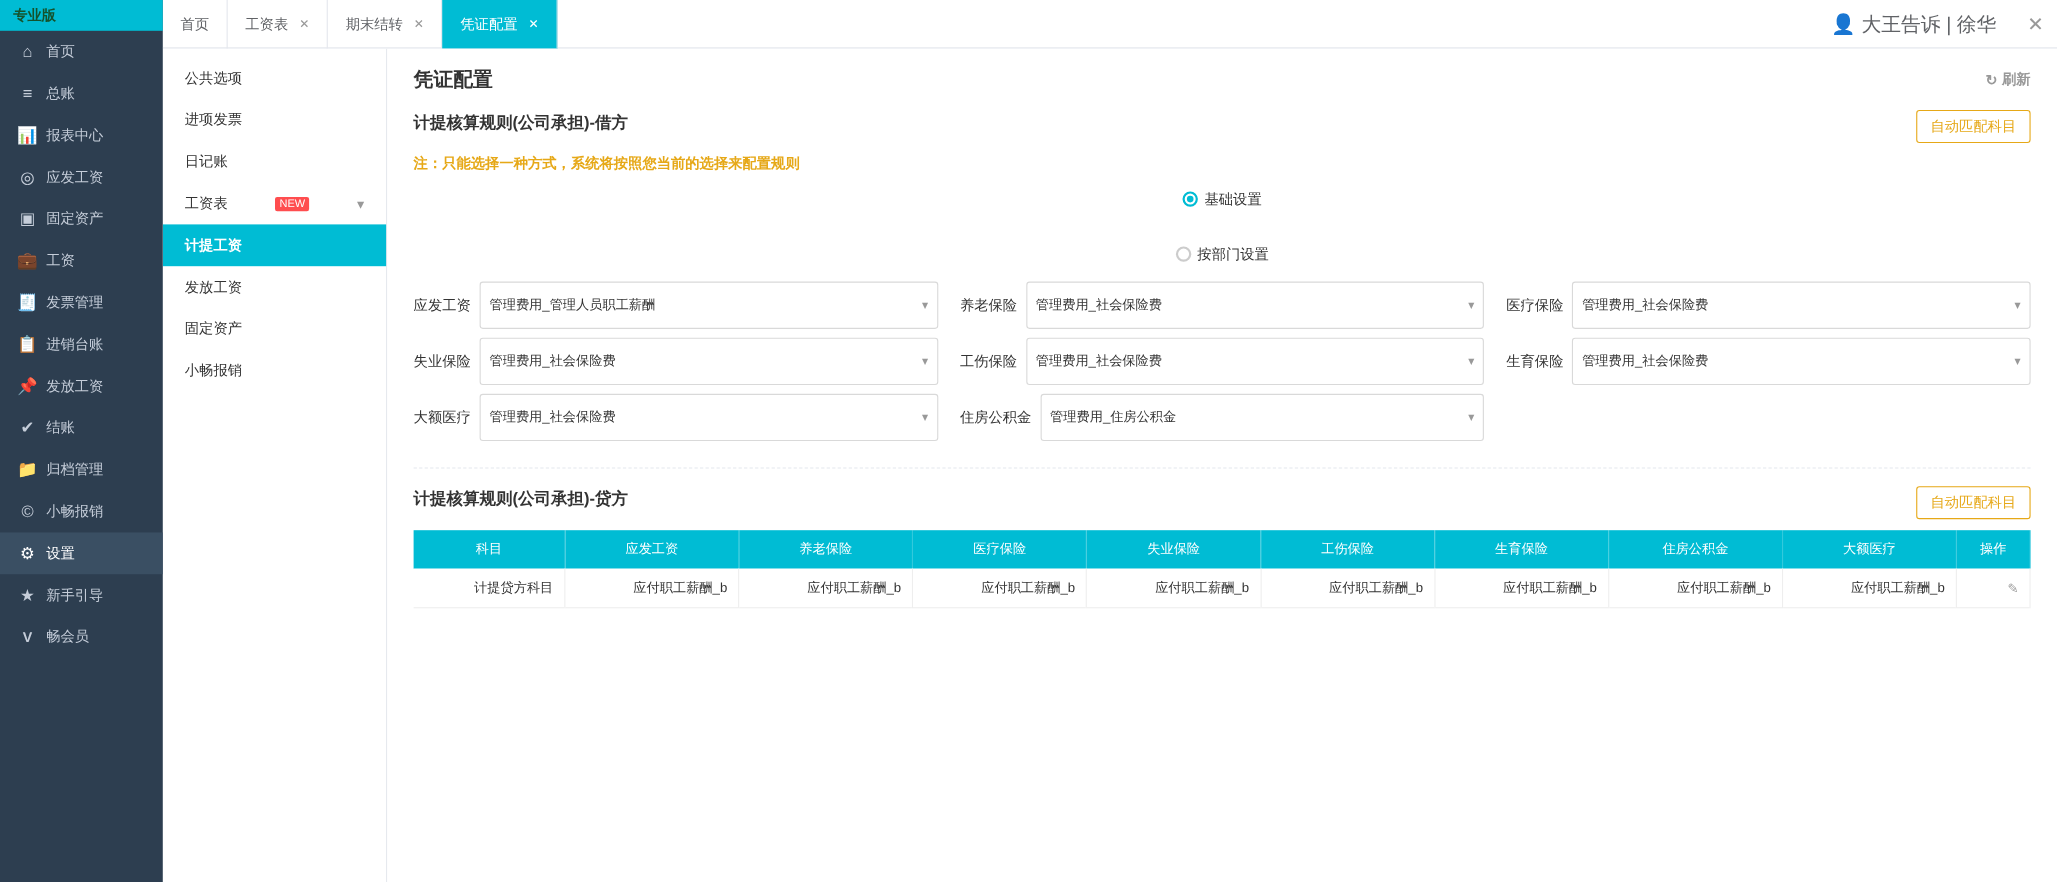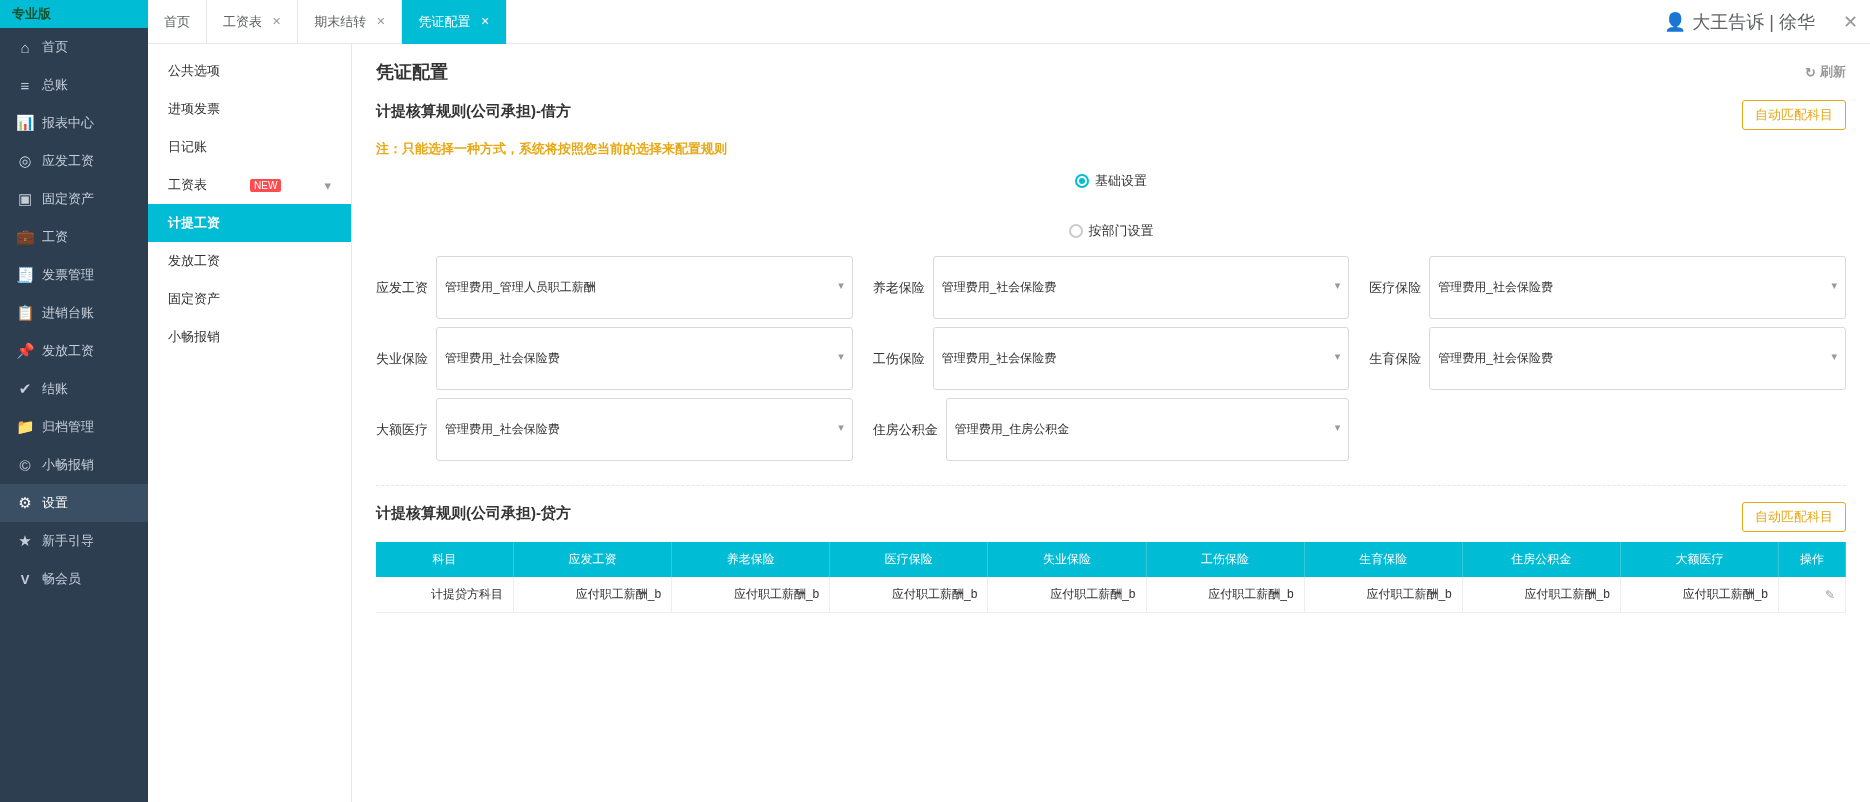--- a/index.html
+++ b/index.html
@@ -219,25 +219,25 @@
     .form-label {
       font-size: 13px;
       color: #333;
       white-space: nowrap;
       min-width: 52px;
     }
     .form-select {
       flex: 1;
       border: 1px solid #d9d9d9;
       border-radius: 3px;
-      padding: 22px 8px;
+      padding: 12px 8px;
       font-size: 12px;
       color: #333;
       display: flex;
-      align-items: flex-start;
+      align-items: center;
       justify-content: space-between;
       background: #fff;
       cursor: pointer;
     }
     .form-select .arrow { color: #999; font-size: 11px; }
 
     .auto-match-btn {
       float: right;
       border: 1px solid #e6a817;
       color: #e6a817;

